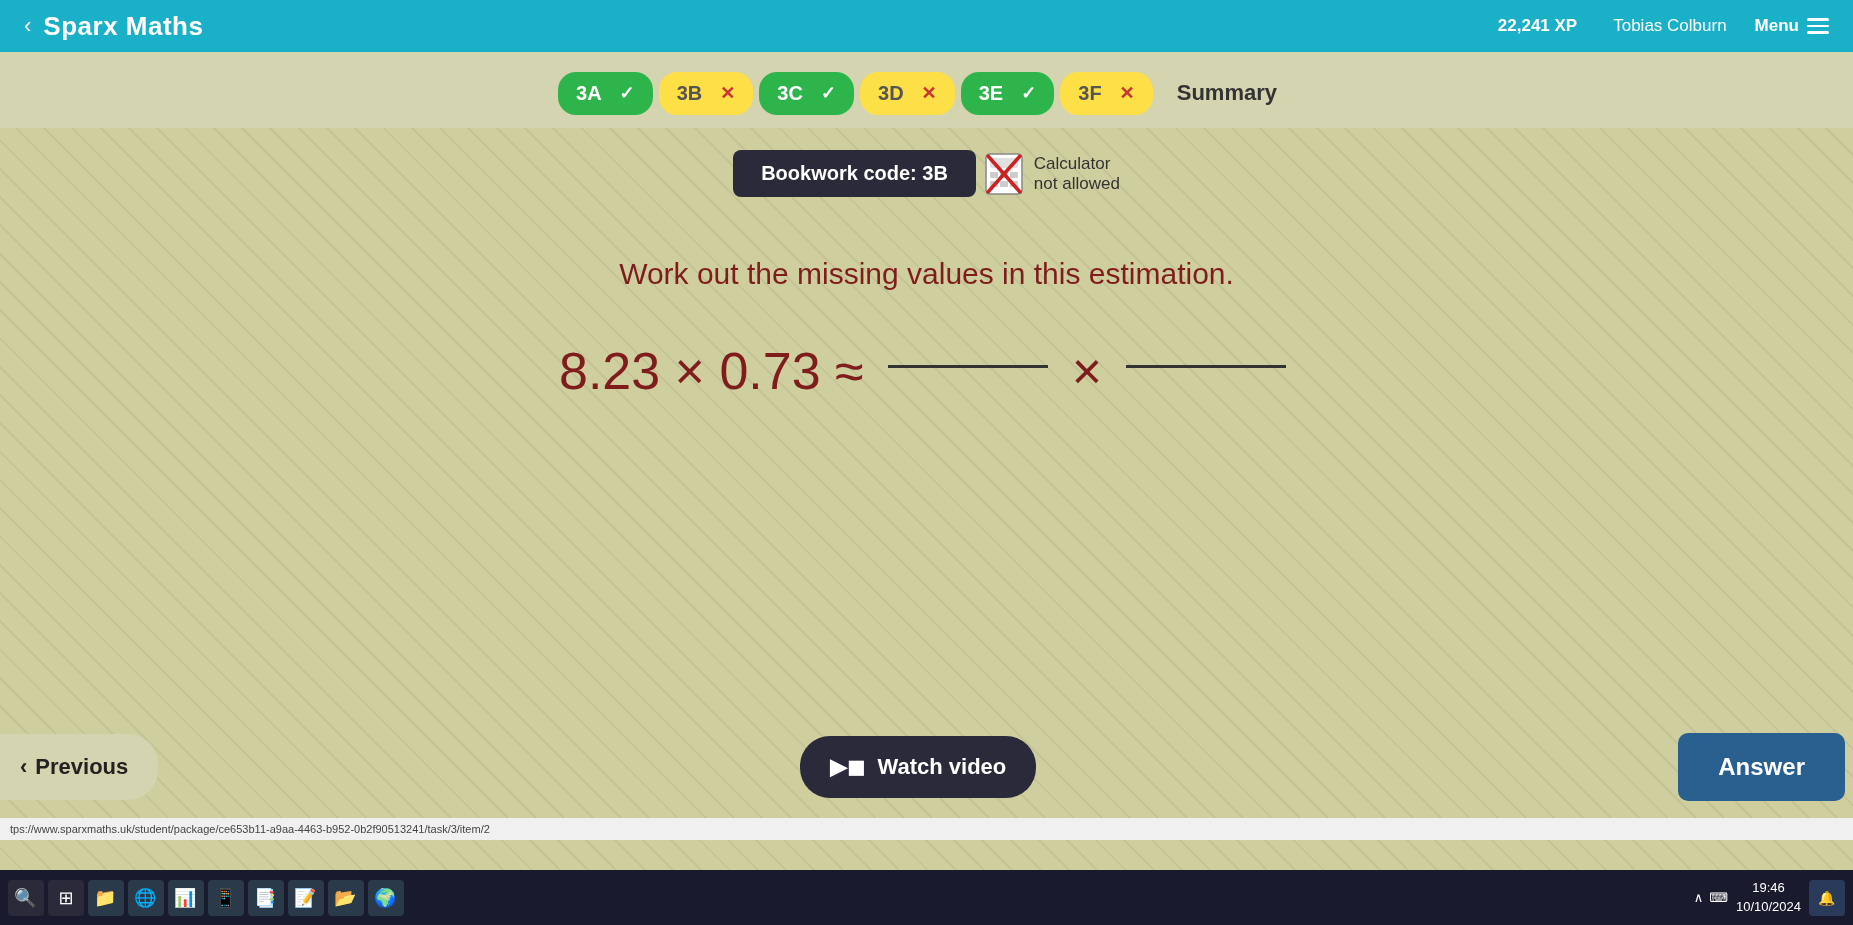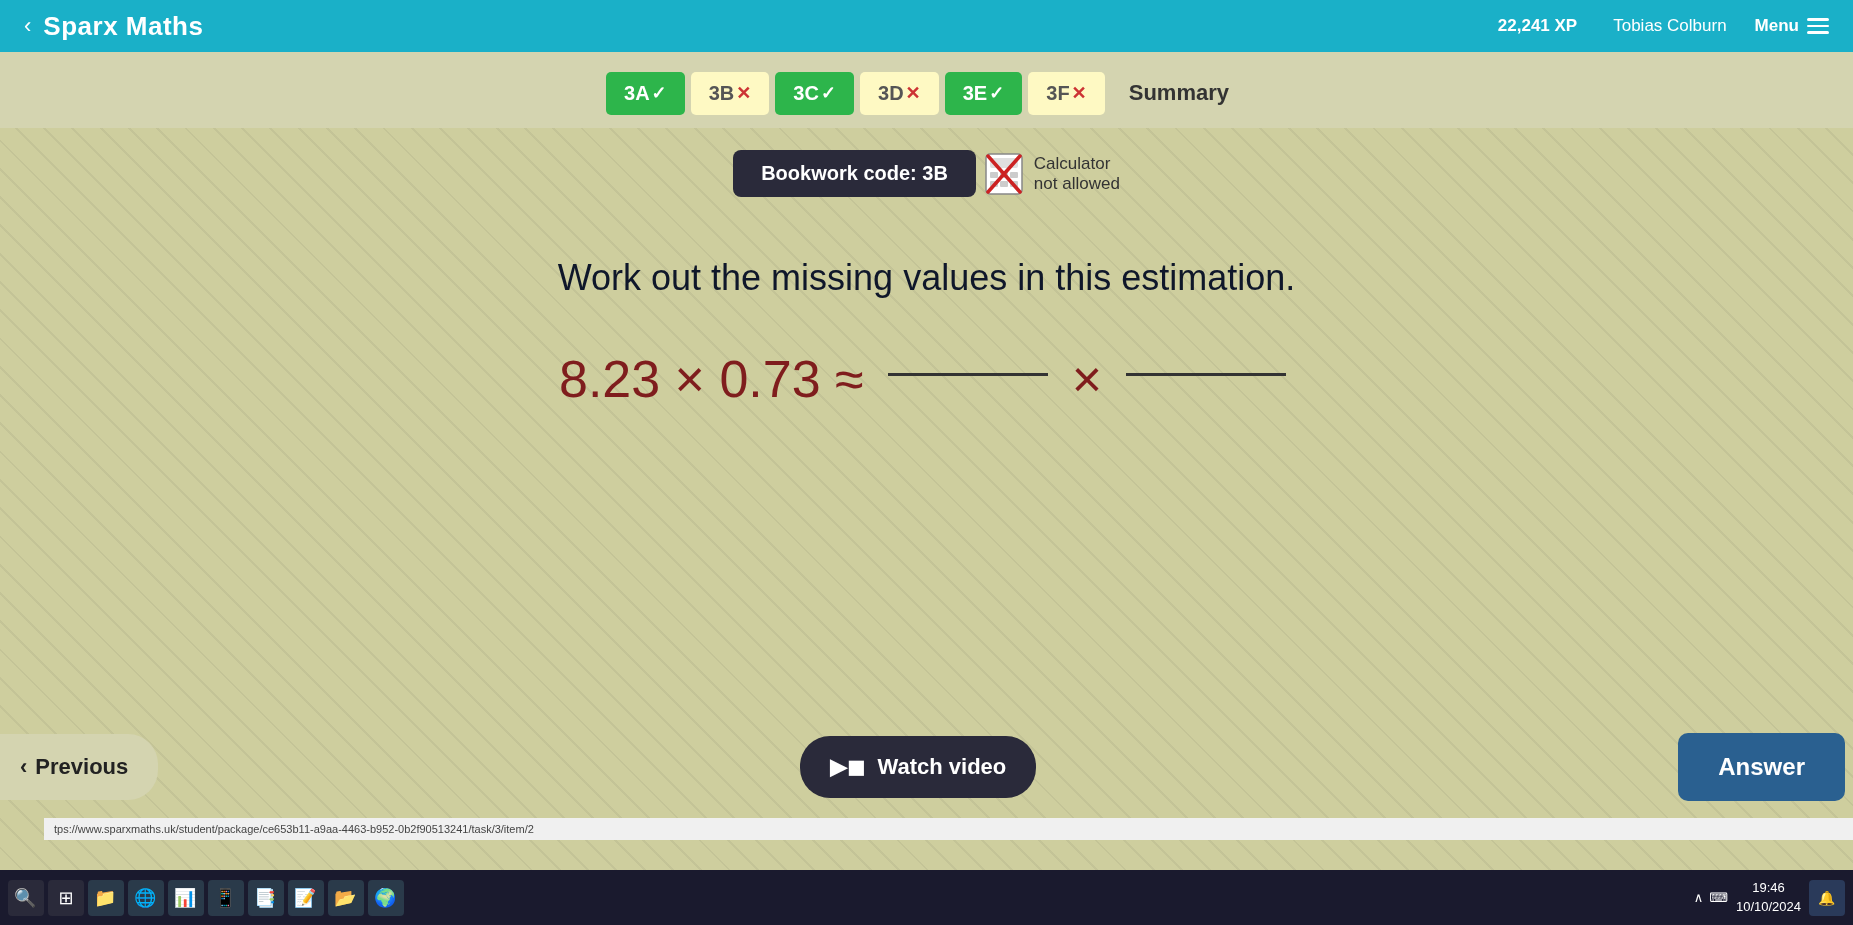--- a/index.html
+++ b/index.html
@@ -79,34 +79,34 @@
       background: #d4d4b0;
       display: flex;
       align-items: center;
       justify-content: center;
       gap: 6px;
       padding: 18px 0 12px 0;
     }
     .tab {
       display: flex;
       align-items: center;
-      gap: 2px;
+      gap: 18px;
       padding: 10px 18px;
-      border-radius: 5px;
+      border-radius: 18px;
       font-size: 20px;
       font-weight: 700;
       cursor: pointer;
       justify-content: flex-end;
     }
     .tab-green {
       background: #2db54b;
       color: white;
     }
     .tab-gray {
-      background: #fef9c3;
+      background: #fde047;
       color: #555;
     }
     .tab-summary {
       background: transparent;
       color: #333;
       font-weight: 700;
       font-size: 22px;
     }
     .tab-check {
       color: white;
@@ -170,23 +170,23 @@
     
     .question-area {
       display: flex;
       flex-direction: column;
       align-items: center;
       padding: 50px 0 30px 0;
       position: relative;
       z-index: 2;
     }
     .question-text {
-      font-size: 36px;
+      font-size: 30px;
       font-weight: 500;
-      color: #0f172a;
+      color: #7f1d1d;
       margin-bottom: 50px;
     }
     .equation {
       font-size: 52px;
       font-weight: 400;
       color: #7f1d1d;
       display: flex;
       align-items: center;
       gap: 16px;
     }
@@ -264,21 +264,20 @@
       left: 0;
       right: 0;
       background: #f0f0f0;
       height: 22px;
       display: flex;
       align-items: center;
       padding: 0 10px;
       font-size: 11px;
       color: #444;
       z-index: 20;
-      margin-left: 44px;
     }
 
     
     .taskbar {
       position: absolute;
       bottom: 0;
       left: 0;
       right: 0;
       height: 55px;
       background: #1a1a2e;

